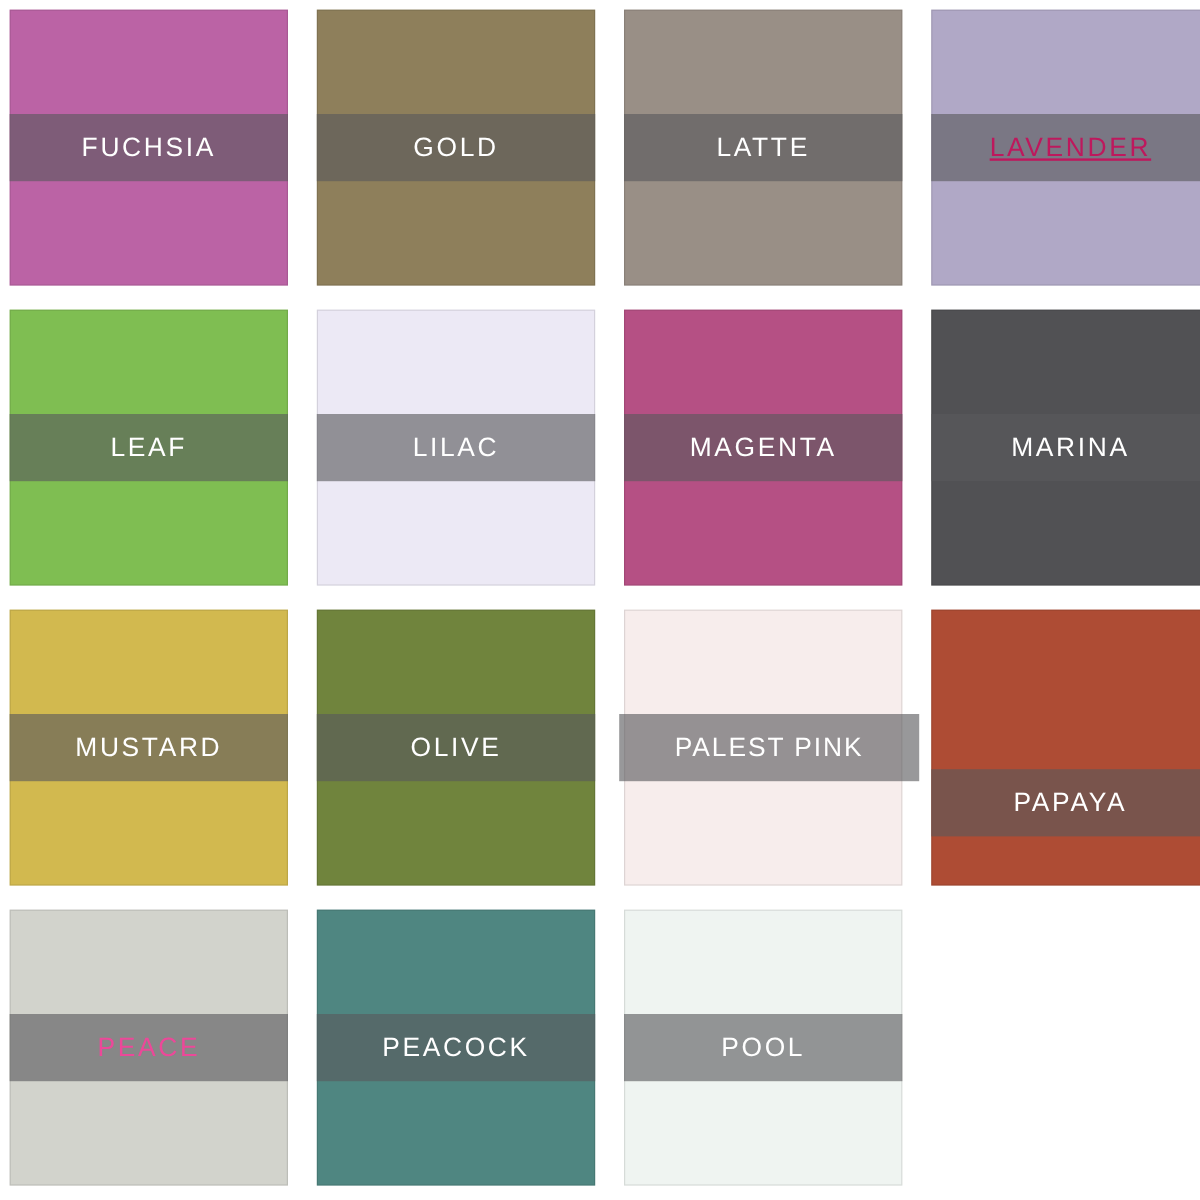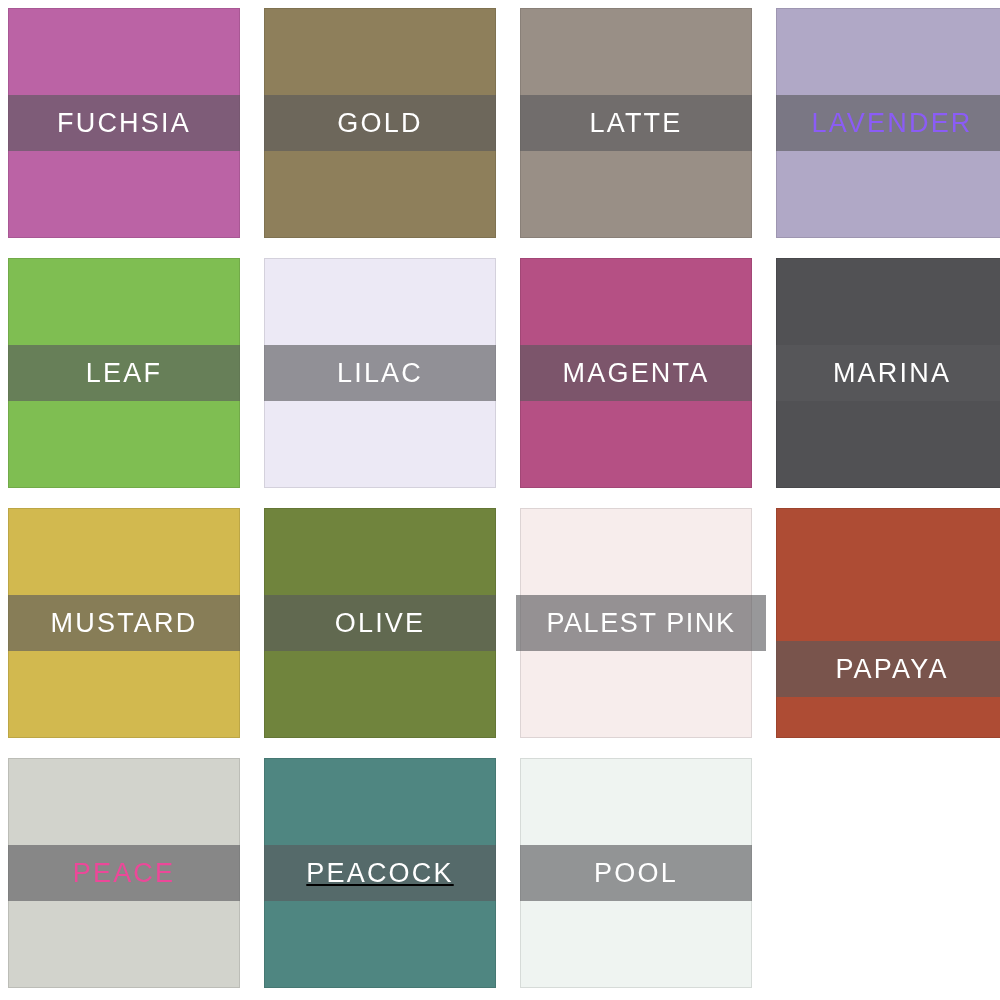--- a/index.html
+++ b/index.html
@@ -56,21 +56,21 @@
     display: flex;
     align-items: center;
     justify-content: center;
     box-sizing: border-box;
     padding: 0 4px;
   }
 
   .swatch-label {
     color: #ffffff;
     font-family: "Liberation Sans", sans-serif;
-    font-size: 27px;
+    font-size: 22px;
     font-weight: 400;
     letter-spacing: 2.2px;
     line-height: 1;
     white-space: nowrap;
     text-transform: uppercase;
     text-align: center;
   }
 
   
   .swatch.wide-label .swatch-band {
@@ -99,21 +99,21 @@
     </div>
     <div class="swatch">
       <div class="swatch-fill" style="background: rgb(153, 143, 134);"></div>
       <div class="swatch-band" style="background: rgba(88, 88, 92, 0.62); align-items: center;">
         <span class="swatch-label" style="color: rgb(255, 255, 255);">LATTE</span>
       </div>
     </div>
     <div class="swatch">
       <div class="swatch-fill" style="background: rgb(176, 168, 198);"></div>
       <div class="swatch-band" style="background: rgba(88, 88, 92, 0.62);">
-        <span class="swatch-label" style="color: #8b5cf6;">LAVENDER</span>
+        <span class="swatch-label" style="color: #be185d; text-decoration: underline;">LAVENDER</span>
       </div>
     </div>
     <div class="swatch">
       <div class="swatch-fill" style="background: rgb(127, 190, 82);"></div>
       <div class="swatch-band" style="background: rgba(88, 88, 92, 0.62);">
         <span class="swatch-label" style="color: rgb(255, 255, 255);">LEAF</span>
       </div>
     </div>
     <div class="swatch">
       <div class="swatch-fill" style="background: rgb(236, 233, 245);"></div>
@@ -158,21 +158,21 @@
       </div>
     </div>
     <div class="swatch">
       <div class="swatch-fill" style="background: rgb(210, 211, 204);"></div>
       <div class="swatch-band" style="background: rgba(88, 88, 92, 0.62);">
         <span class="swatch-label" style="color: #ec4899;">PEACE</span>
       </div>
     </div>
     <div class="swatch">
       <div class="swatch-fill" style="background: rgb(79, 134, 129);"></div>
-      <div class="swatch-band" style="background: rgba(88, 88, 92, 0.62); text-decoration: underline;">
+      <div class="swatch-band" style="background: rgba(88, 88, 92, 0.62);">
         <span class="swatch-label" style="color: rgb(255, 255, 255);">PEACOCK</span>
       </div>
     </div>
     <div class="swatch">
       <div class="swatch-fill" style="background: rgb(239, 244, 241);"></div>
       <div class="swatch-band" style="background: rgba(88, 88, 92, 0.62);">
         <span class="swatch-label" style="color: rgb(255, 255, 255);">POOL</span>
       </div>
     </div>
   </div>

